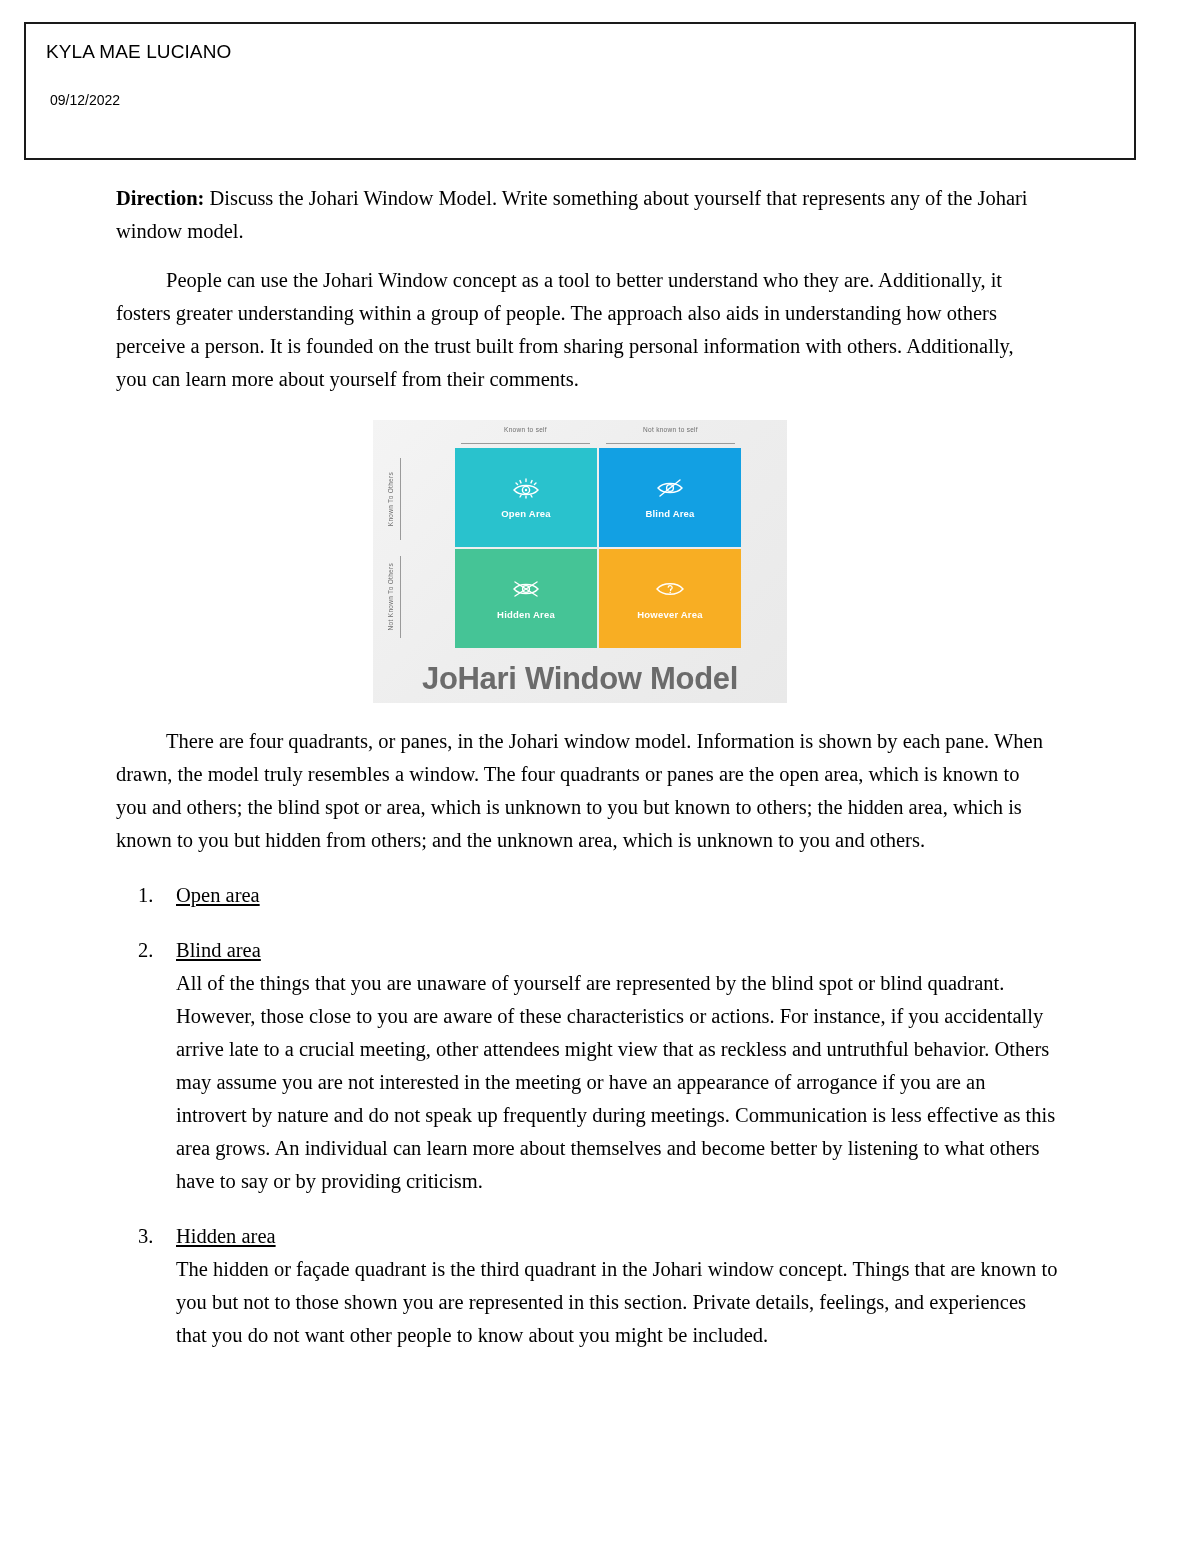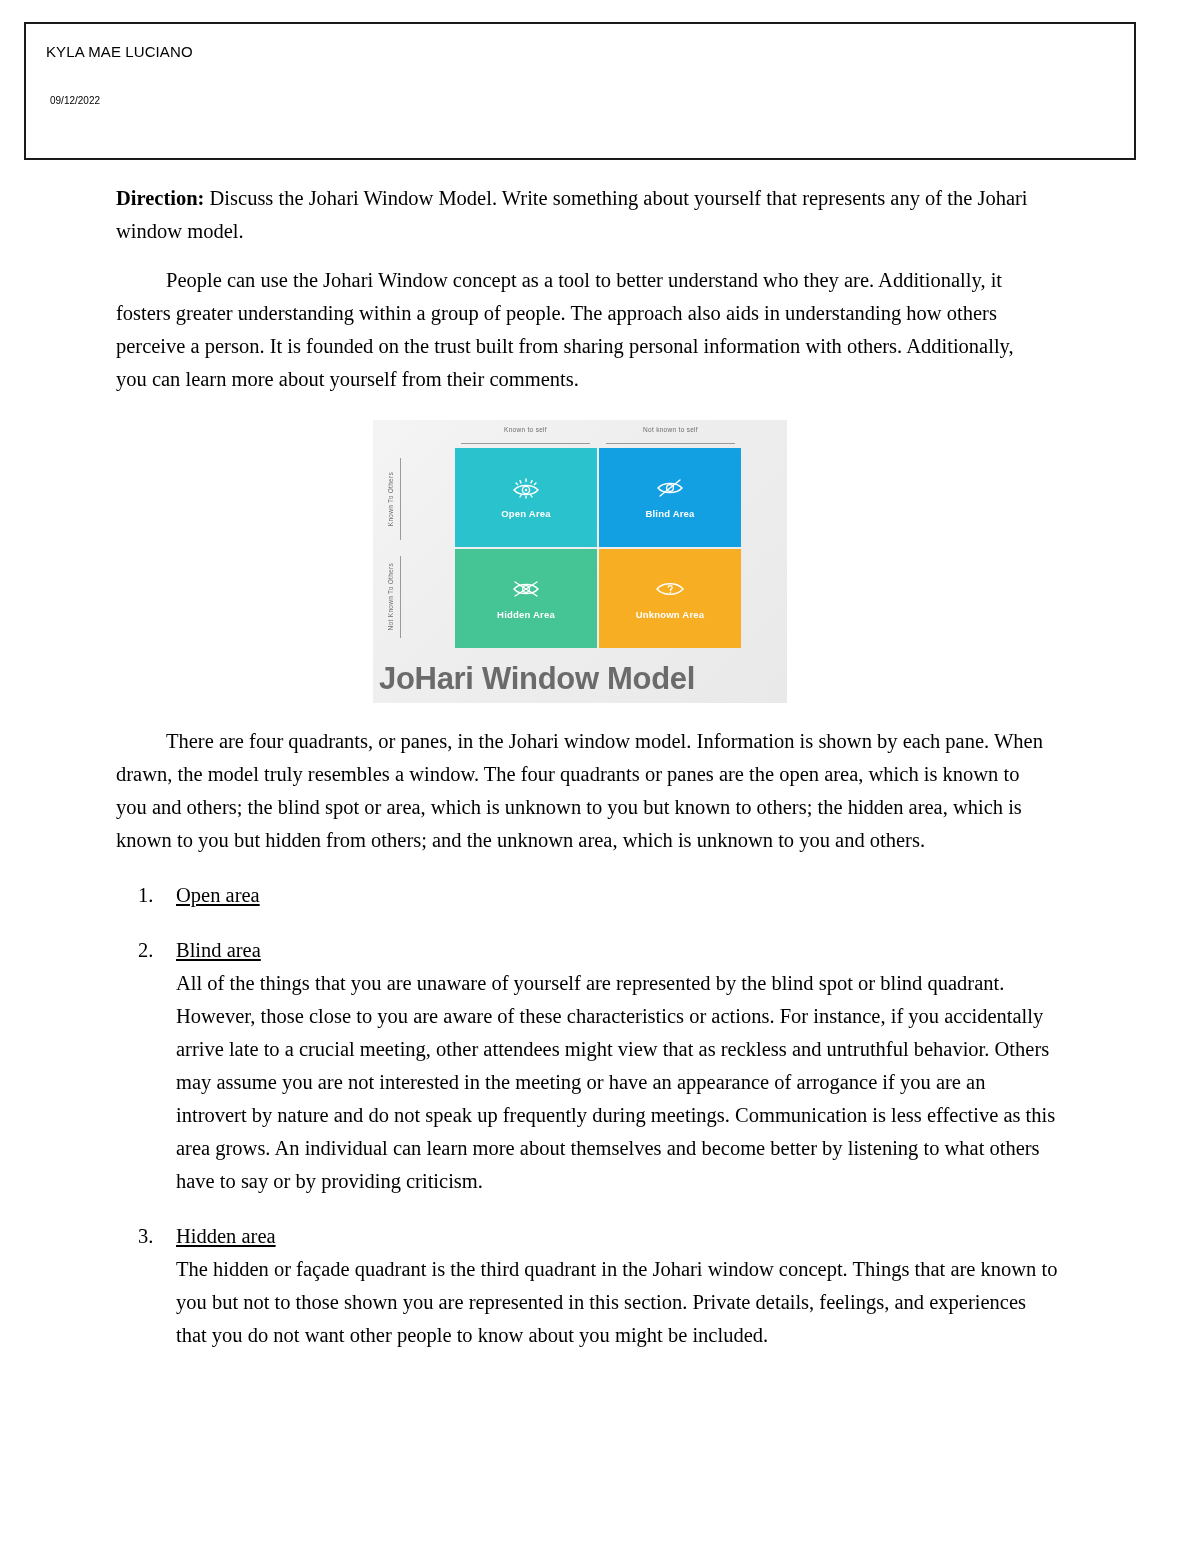--- a/index.html
+++ b/index.html
@@ -29,29 +29,29 @@
     left: 24px;
     top: 22px;
     width: 1112px;
     height: 138px;
     border: 2px solid #1a1a1a;
     box-sizing: border-box;
     padding: 14px 0 0 20px;
   }
   .header-line {
     font-family: "Liberation Sans", "DejaVu Sans", sans-serif;
-    font-size: 15px;
+    font-size: 19px;
     letter-spacing: 0.1px;
     line-height: 27px;
     color: #000;
     white-space: pre;
   }
   .header-date {
     font-family: "Liberation Sans", "DejaVu Sans", sans-serif;
-    font-size: 10px;
+    font-size: 14px;
     line-height: 27px;
     margin-top: 22px;
     padding-left: 4px;
     color: #000;
   }
 
   
   .content {
     position: absolute;
     left: 100px;
@@ -183,27 +183,26 @@
     font-weight: bold;
     color: #ffffff;
     letter-spacing: 0.2px;
   }
 
   .jw-title {
     position: absolute;
     left: 0;
     right: 0;
     bottom: 6px;
-    text-align: left;
+    text-align: center;
     font-family: "Liberation Sans", "DejaVu Sans", sans-serif;
     font-size: 31px;
     font-weight: bold;
     color: #6b6b6b;
     letter-spacing: -0.3px;
-    margin-left: 6px;
   }
 
   
   ol.items {
     margin: 22px 0 0 0;
     padding: 0 0 0 76px;
     list-style: none;
     counter-reset: item;
   }
   ol.items > li {
@@ -302,21 +301,21 @@
           </div>
 
           <div class="jw-cell" style="background:#f8ae23">
             <span class="jw-icon">
               <svg width="34" height="24" viewBox="0 0 34 24" fill="none" stroke="#ffffff" stroke-width="1.4" stroke-linecap="round">
                 <path d="M4 12 C10 5, 24 5, 30 12 C24 19, 10 19, 4 12 Z"></path>
                 <path d="M15.2 10.2 a2 2 0 1 1 2.4 2.3 v1.1" stroke-width="1.3"></path>
                 <circle cx="17.2" cy="15.6" r="0.75" fill="#ffffff" stroke="none"></circle>
               </svg>
             </span>
-            <span class="jw-label">Unknown Area</span>
+            <span class="jw-label">However Area</span>
           </div>
 
         </div>
 
         <div class="jw-title">JoHari Window Model</div>
       </div>
     </div>
 
     <p class="para" style="margin-top:22px"><span class="indent"></span><span>There are four quadrants, or panes, in the Johari window model. Information is shown by each pane. When drawn, the model truly resembles a window. The four quadrants or panes are the open area, which is known to you and others; the blind spot or area, which is unknown to you but known to others; the hidden area, which is known to you but hidden from others; and the unknown area, which is unknown to you and others.</span></p>
 

